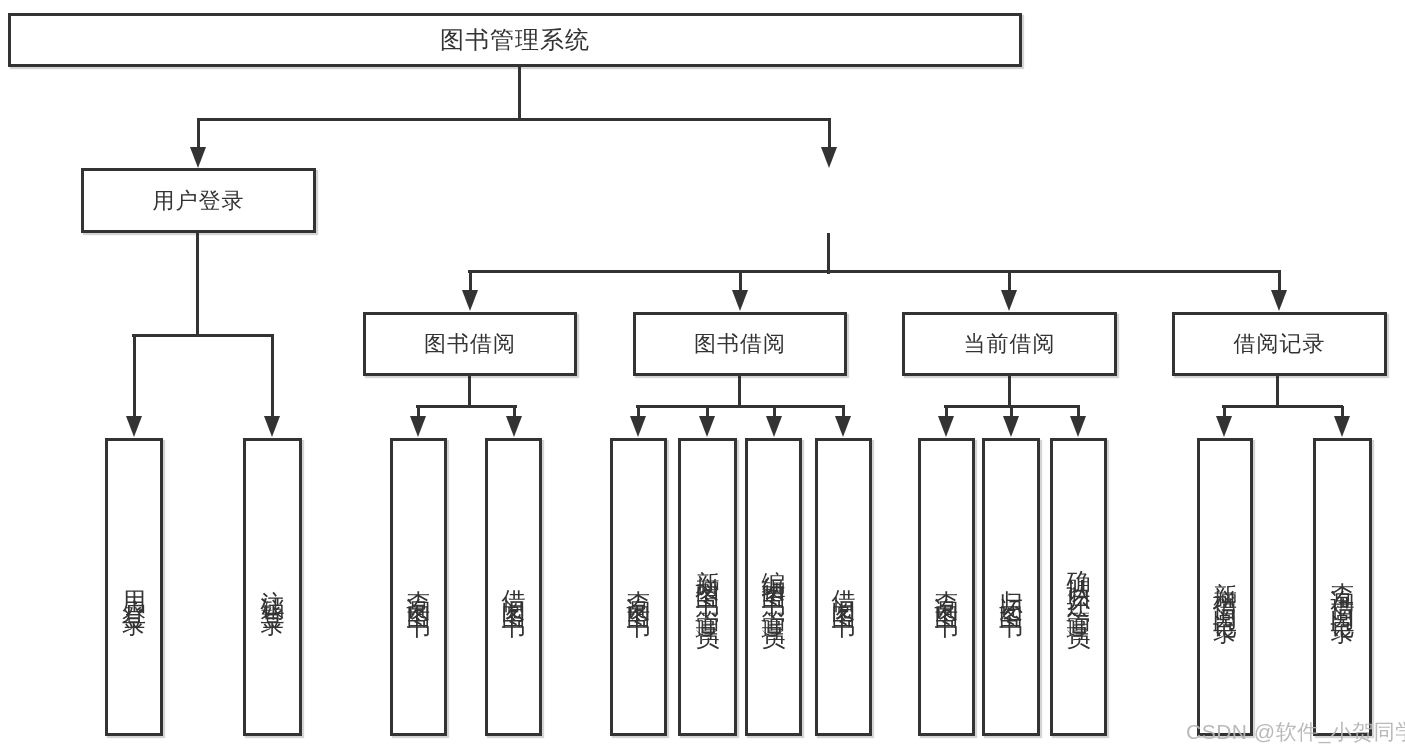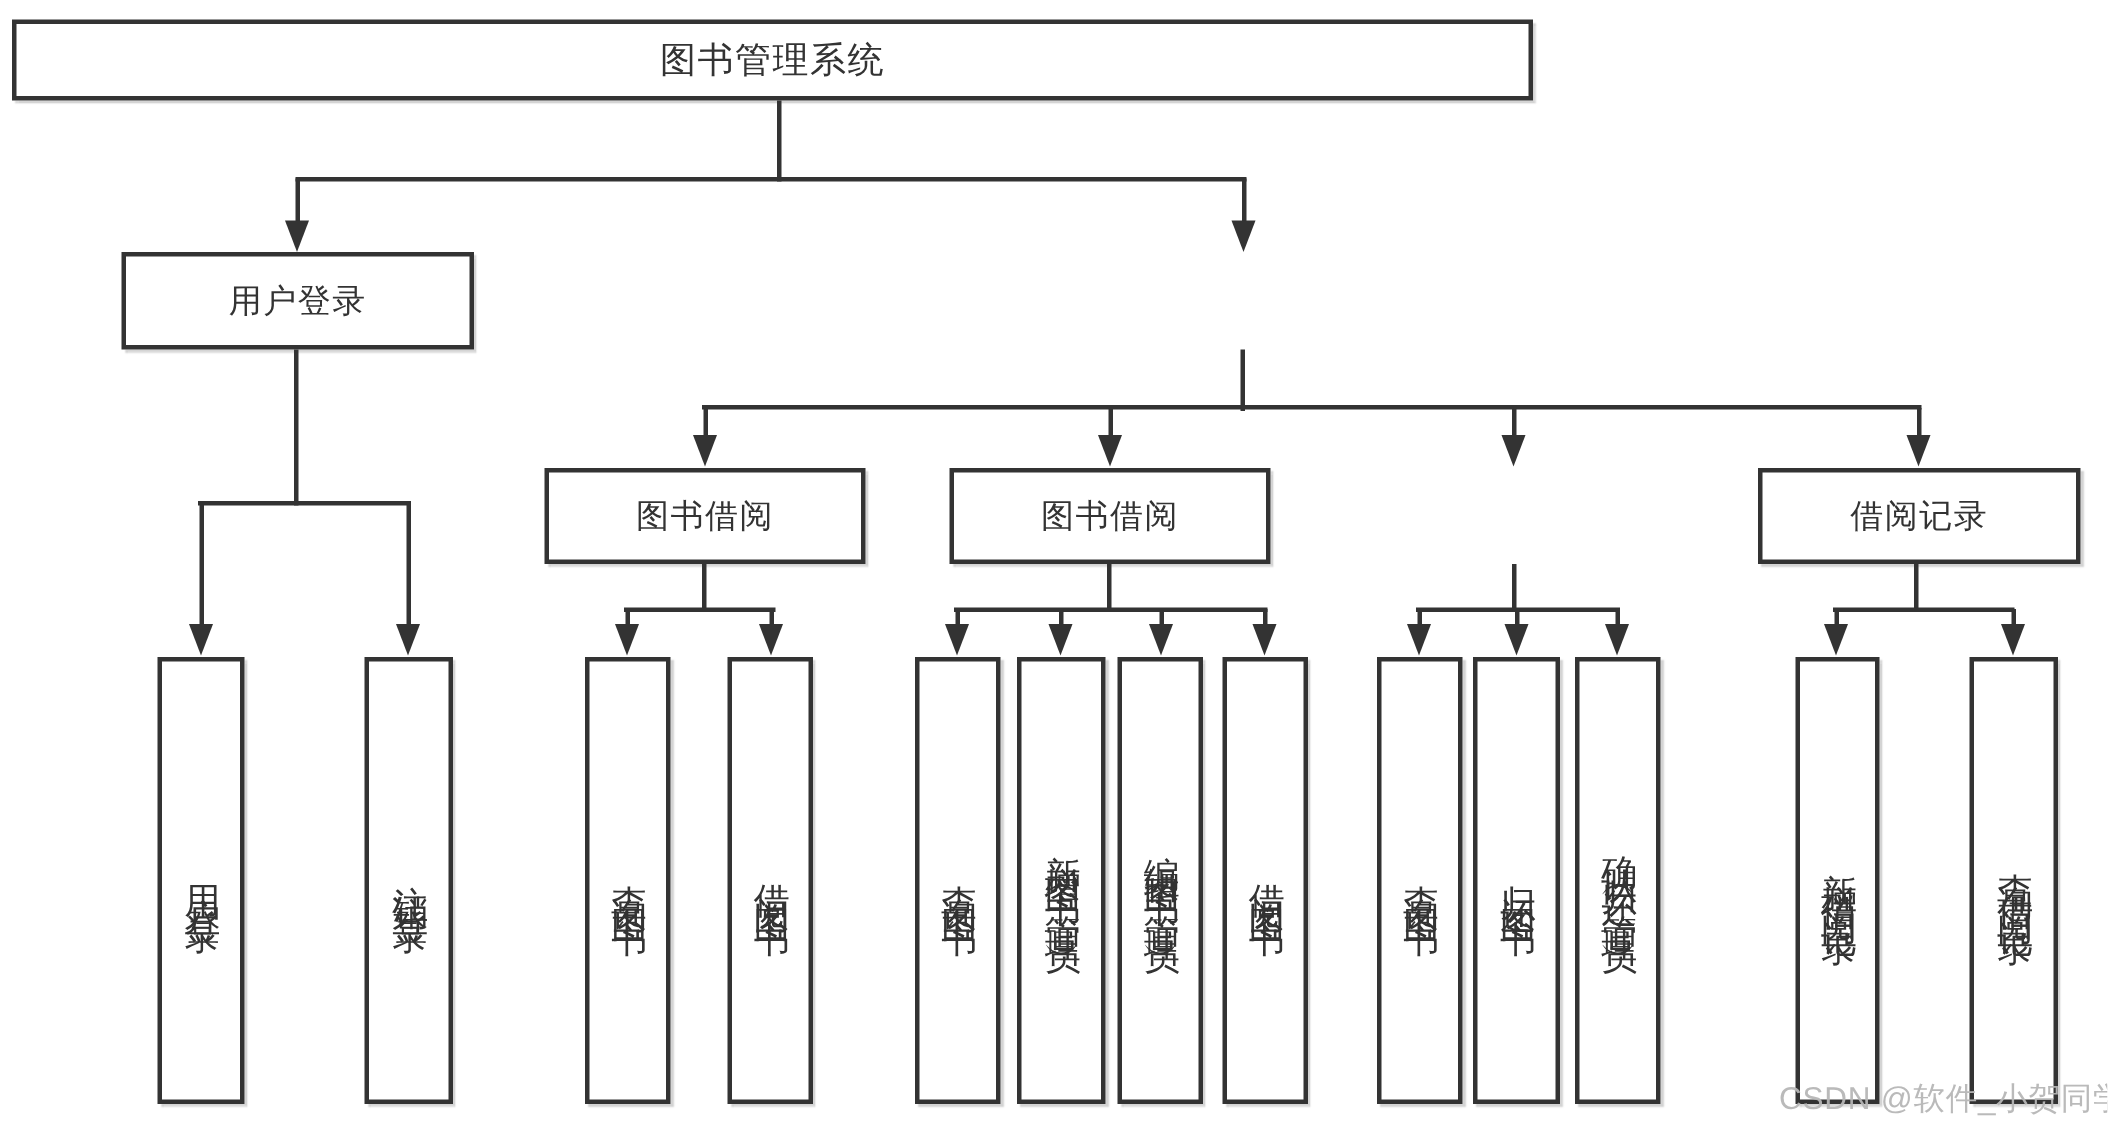--- a/index.html
+++ b/index.html
@@ -76,20 +76,23 @@
   <div class="hbox" style="left:81px; top:168px; width:235px; height:65px;">
     <span>用户登录</span>
   </div>
 
   <div class="hbox" style="left:363px; top:312px; width:214px; height:64px;">
     <span>图书借阅</span>
   </div>
   <div class="hbox" style="left:633px; top:312px; width:214px; height:64px;">
     <span>图书借阅</span>
   </div>
+  <div class="hbox" style="left:902px; top:312px; width:215px; height:64px;">
+    <span>当前借阅</span>
+  </div>
   <div class="hbox" style="left:1172px; top:312px; width:215px; height:64px;">
     <span>借阅记录</span>
   </div>
 
   <div class="vbox" style="left:105px; width:58px;">
     <span class="vtext">用户登录</span>
   </div>
   <div class="vbox" style="left:243px; width:59px;">
     <span class="vtext">注销登录</span>
   </div>

